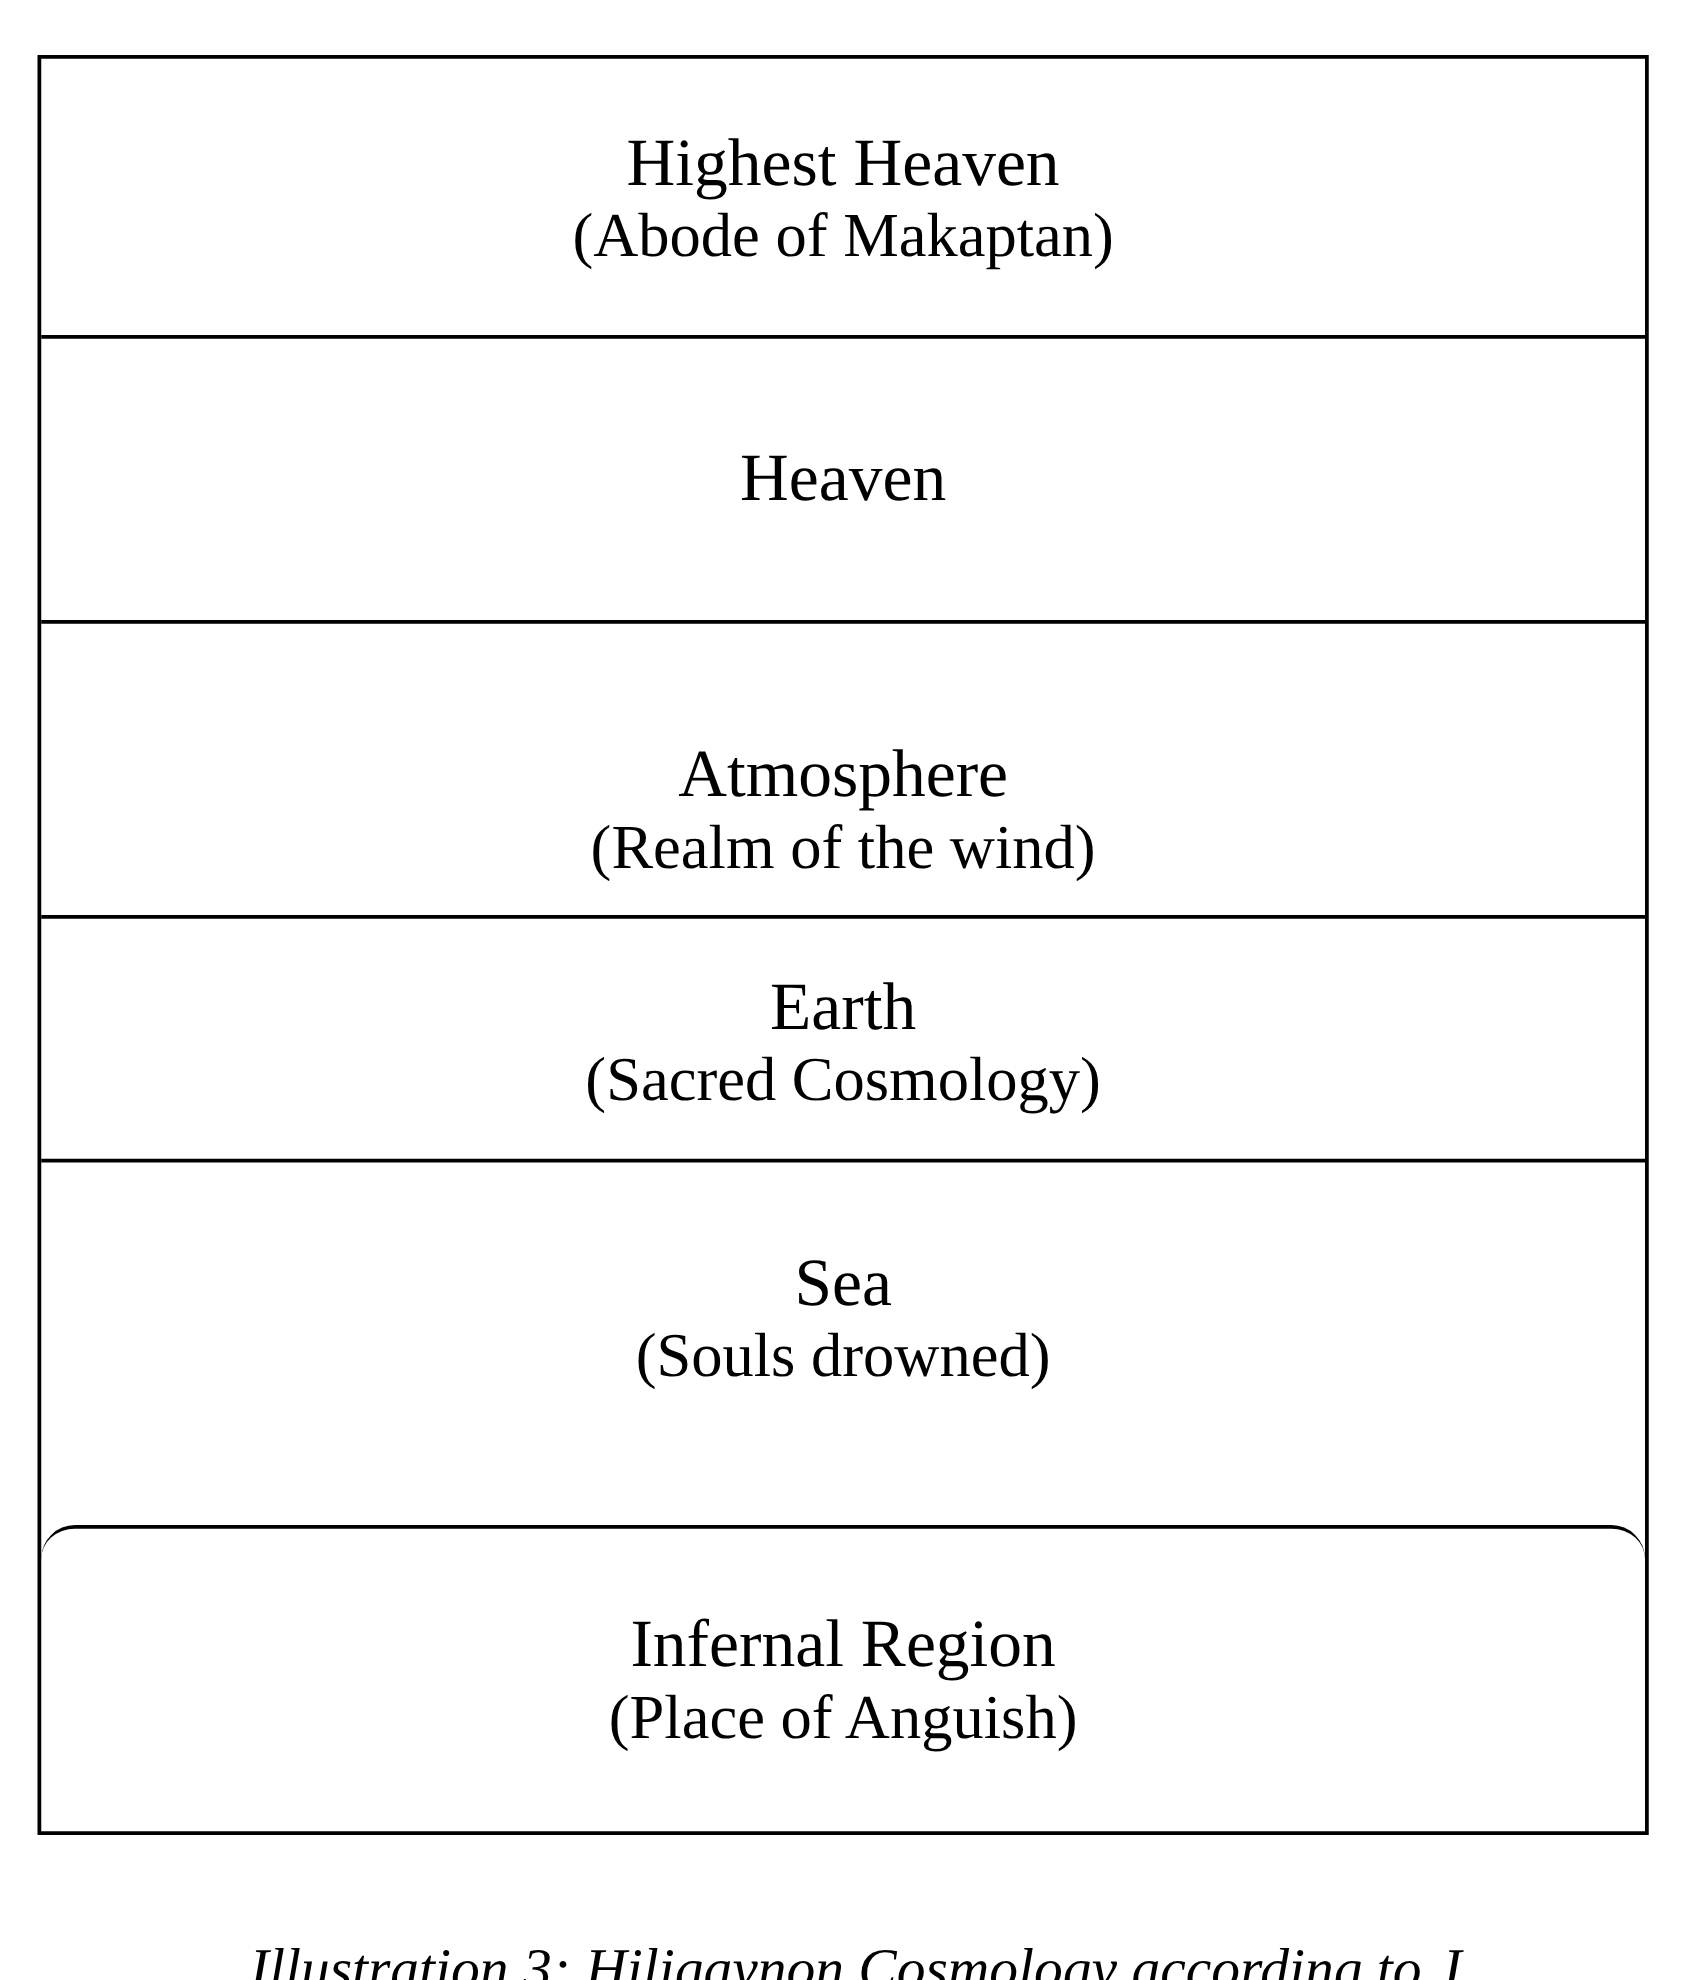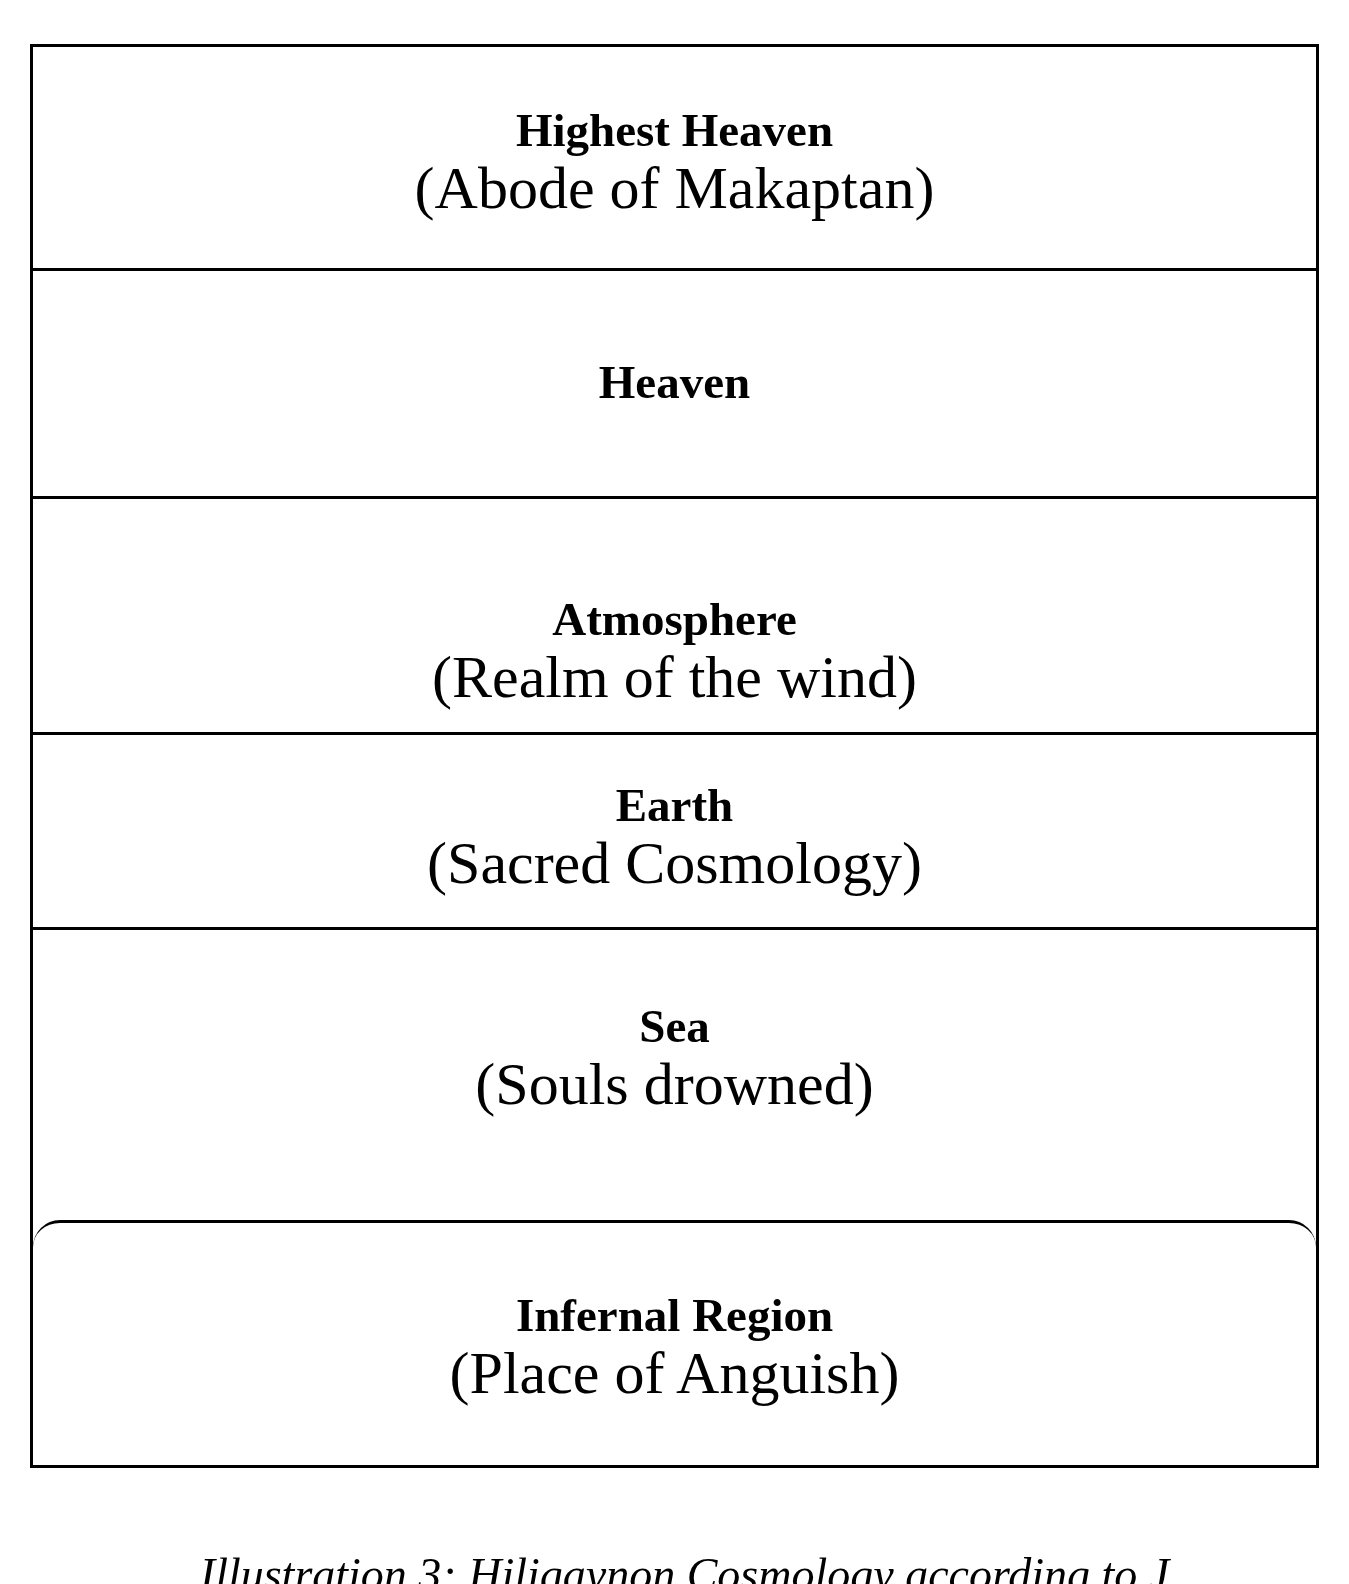--- a/index.html
+++ b/index.html
@@ -32,27 +32,27 @@
       display: flex;
       flex-direction: column;
       align-items: center;
       justify-content: center;
       text-align: center;
     }
     .layer + .layer {
       border-top: 3px solid #000000;
     }
     .layer-title {
-      font-weight: bold;
-      font-size: 47px;
+      font-weight: normal;
+      font-size: 54px;
       line-height: 58px;
       white-space: nowrap;
     }
     .layer-desc {
-      font-size: 60px;
+      font-size: 50px;
       line-height: 58px;
       white-space: nowrap;
     }
     .caption {
       position: absolute;
       left: 0;
       width: 1349px;
       top: 1546px;
       text-align: center;
       font-style: italic;

